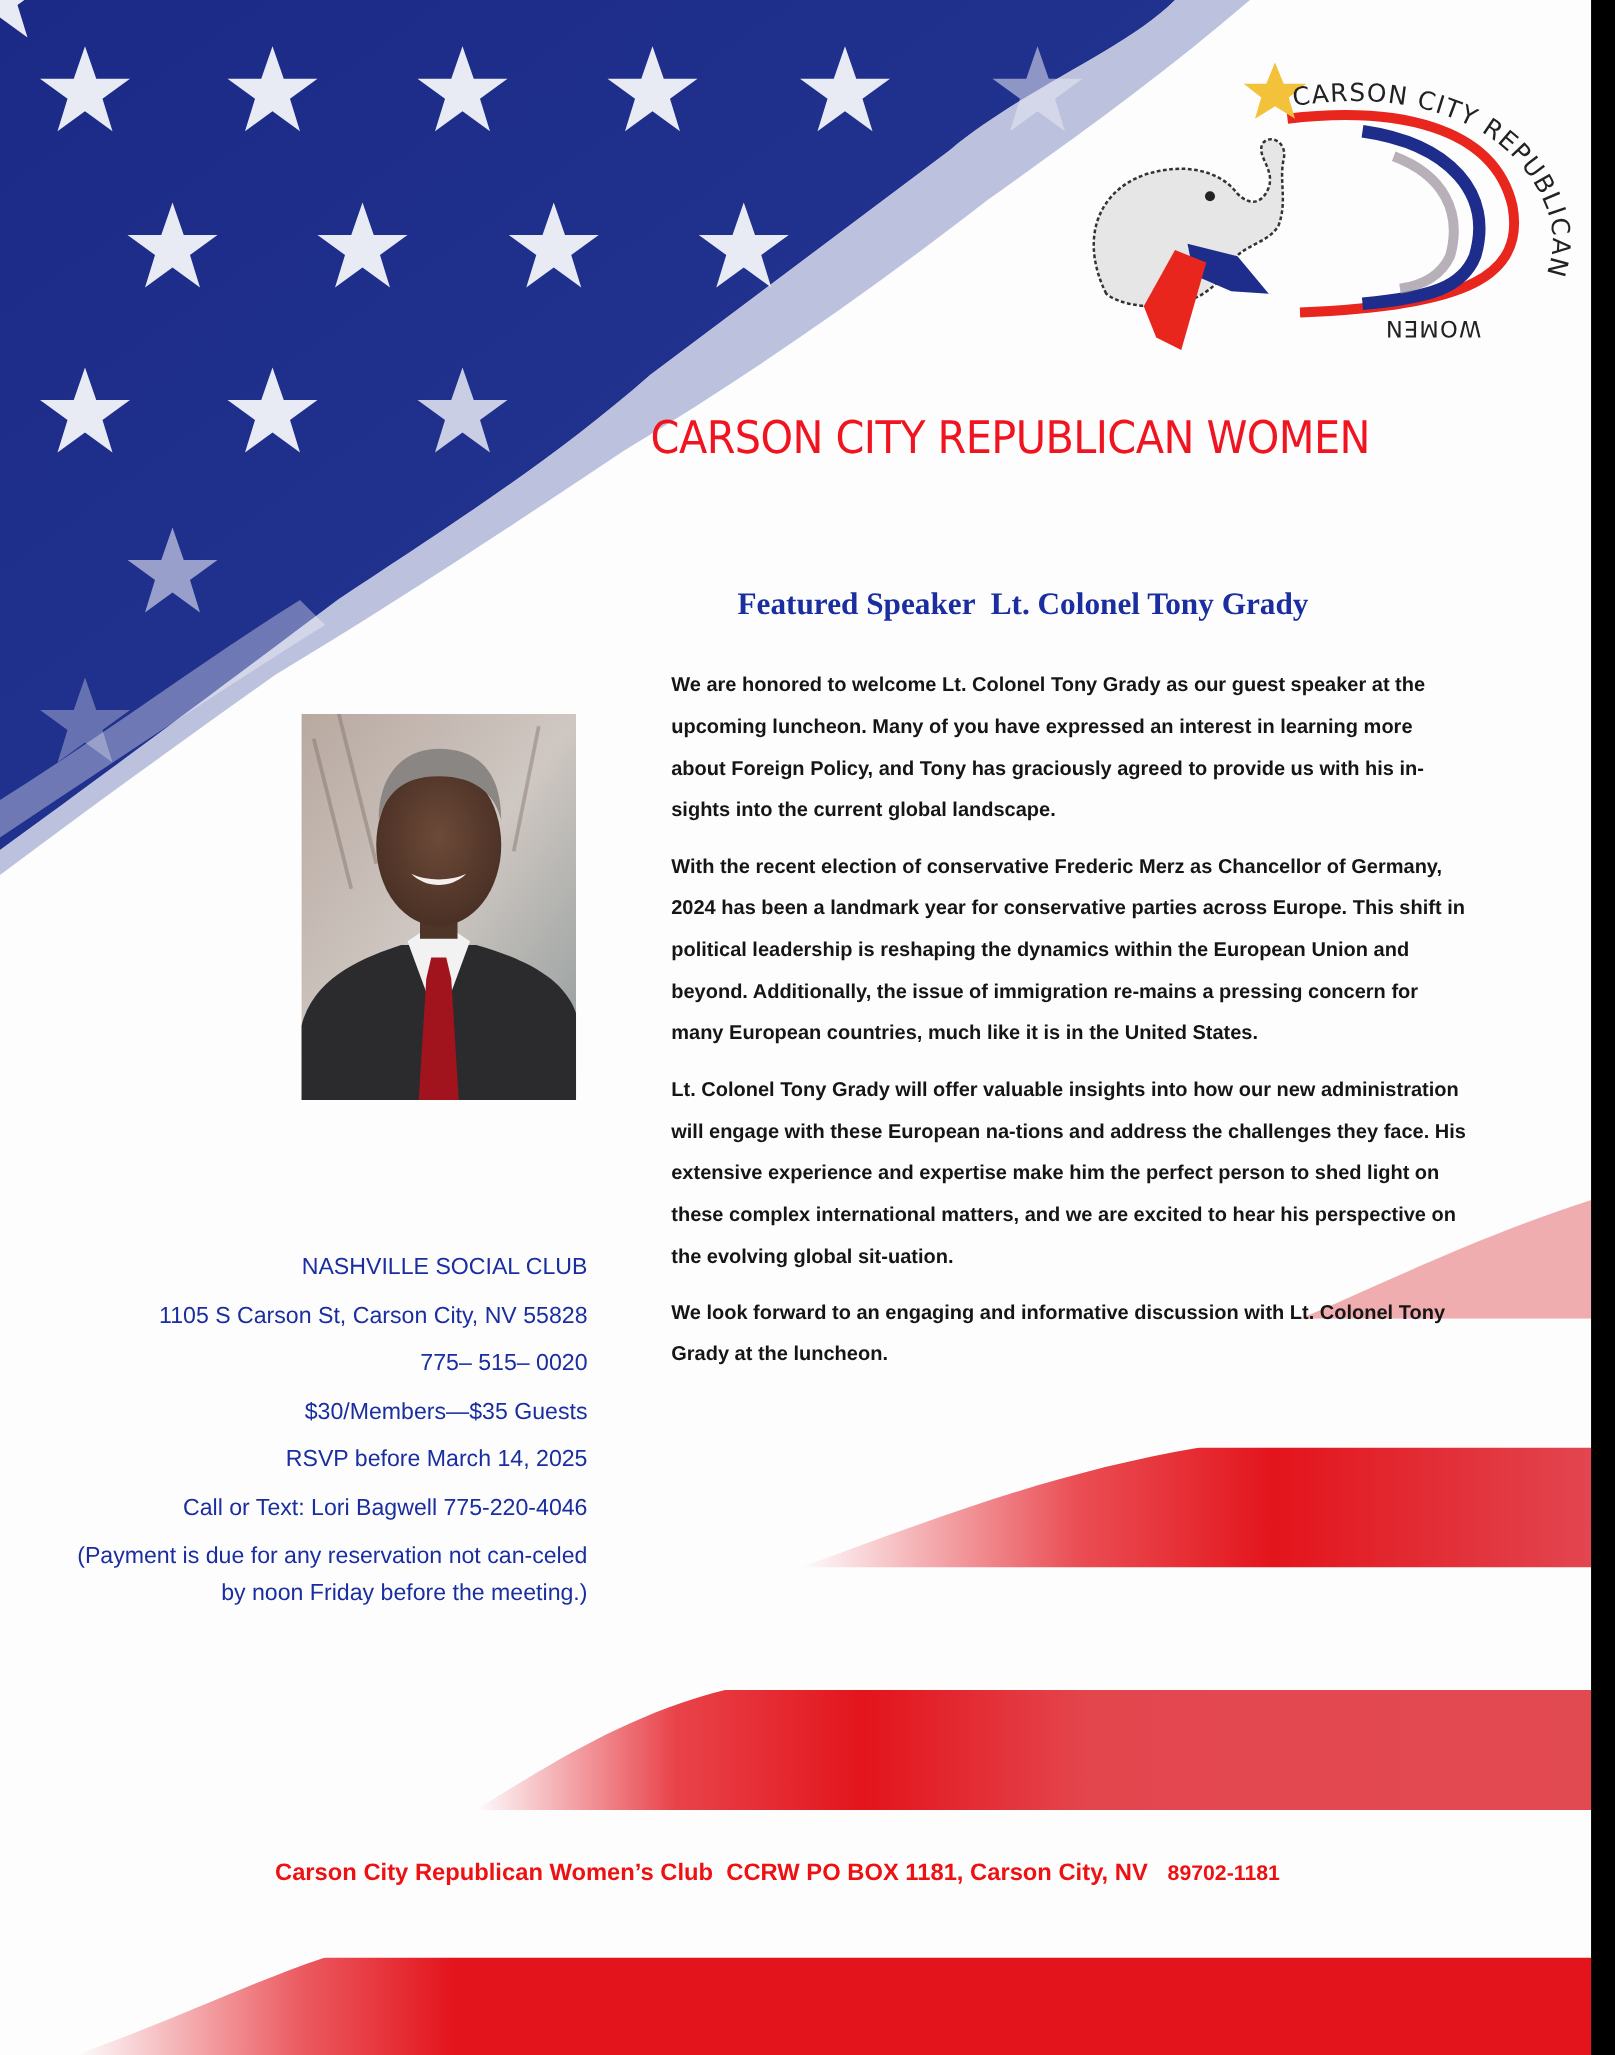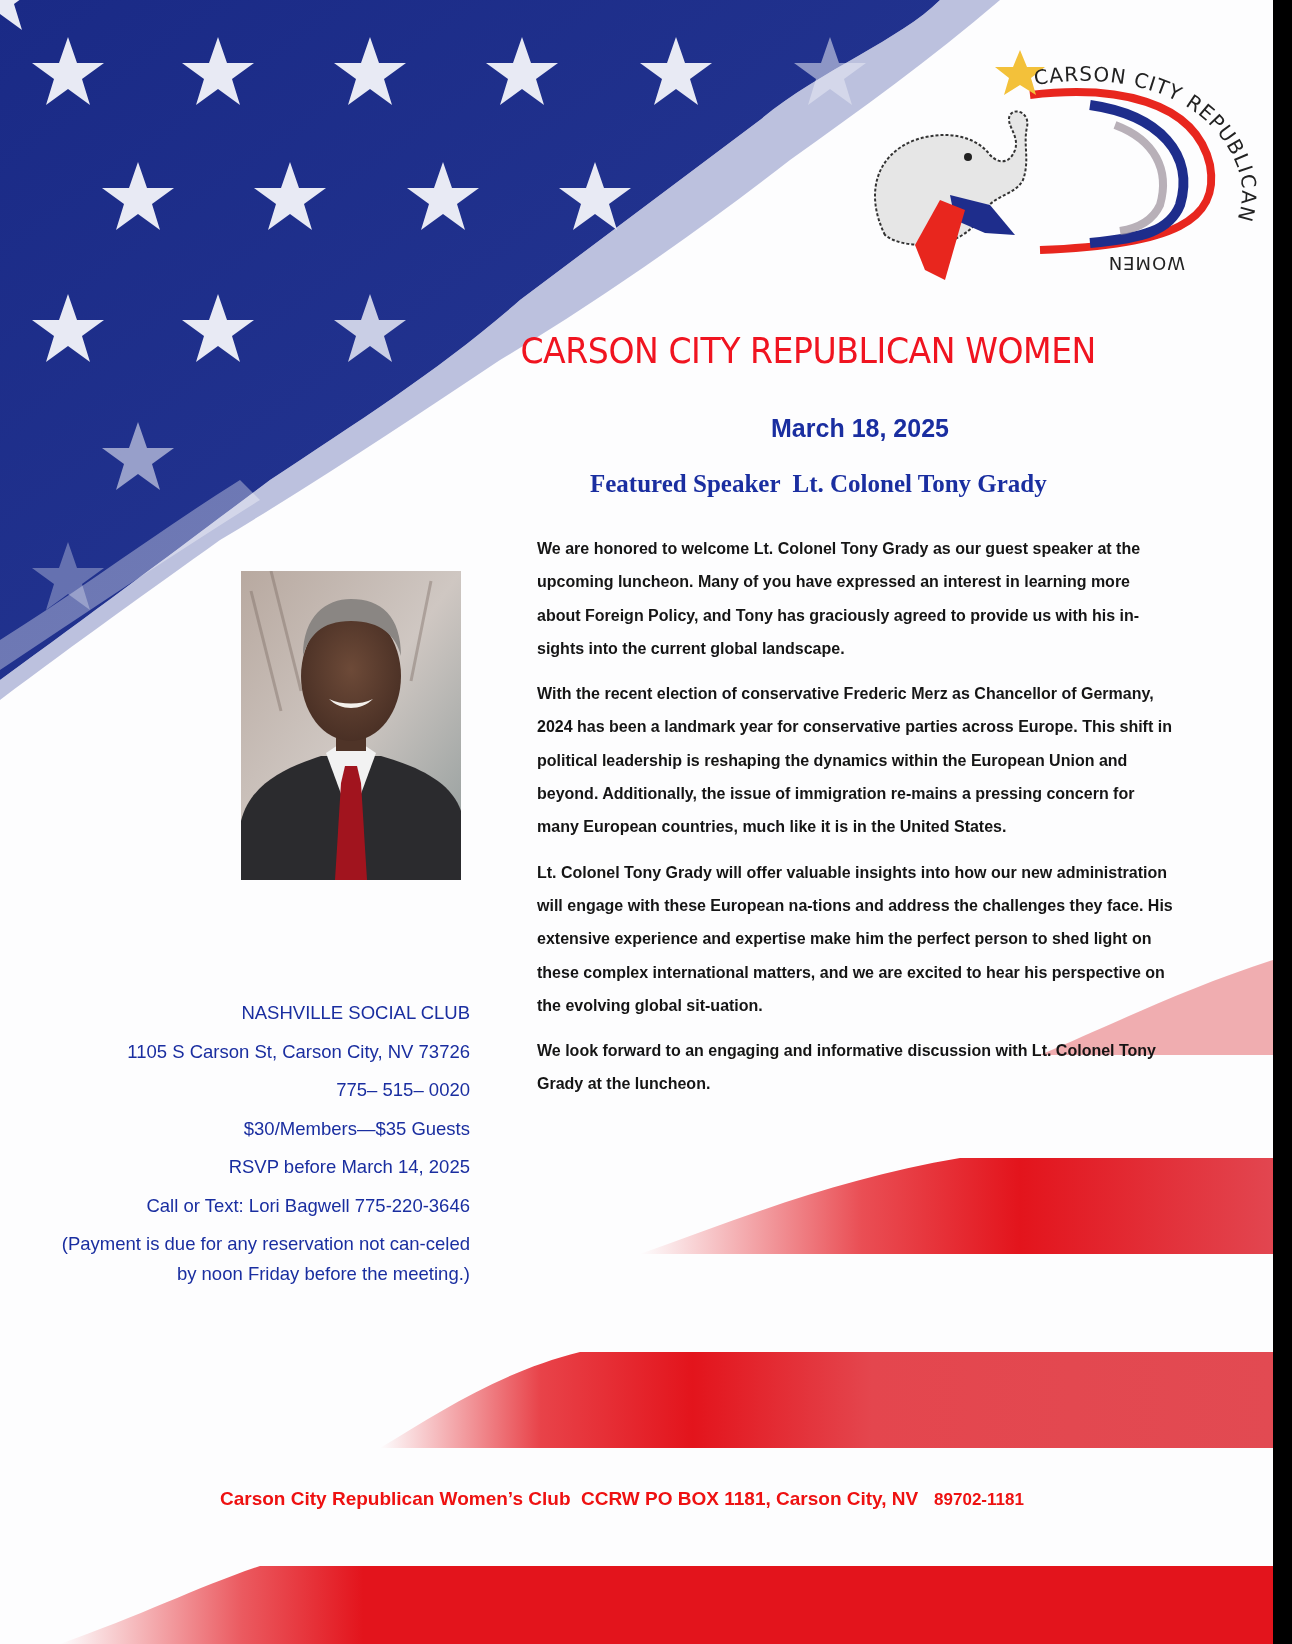--- a/index.html
+++ b/index.html
@@ -174,21 +174,20 @@
       <text font-family="DejaVu Sans, sans-serif" font-size="20" fill="#222" letter-spacing="1">
         <textPath href="#arcTop">CARSON CITY REPUBLICAN</textPath>
       </text>
       <text font-family="DejaVu Sans, sans-serif" font-size="18" fill="#222" letter-spacing="1" transform="rotate(180 280 222)">
         <tspan x="230" y="232">WOMEN</tspan>
       </text>
     </svg>
   </div>
 
   <div class="title">CARSON CITY REPUBLICAN WOMEN</div>
-  <div class="date">March 18, 2025</div>
   <div class="speaker">Featured Speaker  Lt. Colonel Tony Grady</div>
 
   <div class="body-text">
     <p>We are honored to welcome Lt. Colonel Tony Grady as our guest speaker at the upcoming luncheon. Many of you have expressed an interest in learning more about Foreign Policy, and Tony has graciously agreed to provide us with his in-sights into the current global landscape.</p>
     <p>With the recent election of conservative Frederic Merz as Chancellor of Germany, 2024 has been a landmark year for conservative parties across Europe. This shift in political leadership is reshaping the dynamics within the European Union and beyond. Additionally, the issue of immigration re-mains a pressing concern for many European countries, much like it is in the United States.</p>
     <p>Lt. Colonel Tony Grady will offer valuable insights into how our new administration will engage with these European na-tions and address the challenges they face. His extensive experience and expertise make him the perfect person to shed light on these complex international matters, and we are excited to hear his perspective on the evolving global sit-uation.</p>
     <p>We look forward to an engaging and informative discussion with Lt. Colonel Tony Grady at the luncheon.</p>
   </div>
 
   <div class="photo">
@@ -216,24 +215,24 @@
       <rect x="95" y="150" width="30" height="30" fill="#4f3428"></rect>
 
       <ellipse cx="110" cy="105" rx="50" ry="65" fill="url(#face)"></ellipse>
       <path d="M62,85 C62,45 85,28 110,28 C140,28 160,45 160,85 C155,65 140,50 110,50 C80,50 68,65 62,85 Z" fill="#8a8683"></path>
       <path d="M88,128 C100,140 120,140 132,128 C120,134 100,134 88,128 Z" fill="#f4f1ec"></path>
     </svg>
   </div>
 
   <div class="venue">
     <div>NASHVILLE SOCIAL CLUB</div>
-    <div>1105 S Carson St, Carson City, NV 73726</div>
+    <div>1105 S Carson St, Carson City, NV 55828</div>
     <div>775– 515– 0020</div>
     <div>$30/Members—$35 Guests</div>
     <div>RSVP before March 14, 2025</div>
-    <div>Call or Text:  Lori Bagwell 775-220-3646</div>
+    <div>Call or Text:  Lori Bagwell 775-220-4046</div>
     <div>(Payment is due for any reservation not can-celed by noon Friday before the meeting.)</div>
   </div>
 
   <div class="footer"><span>Carson City Republican Women’s Club  CCRW PO BOX 1181, Carson City, NV   </span><span class="zip">89702-1181</span></div>
 </div>
 
 <div class="black-strip"></div>
 
 </body></html>

